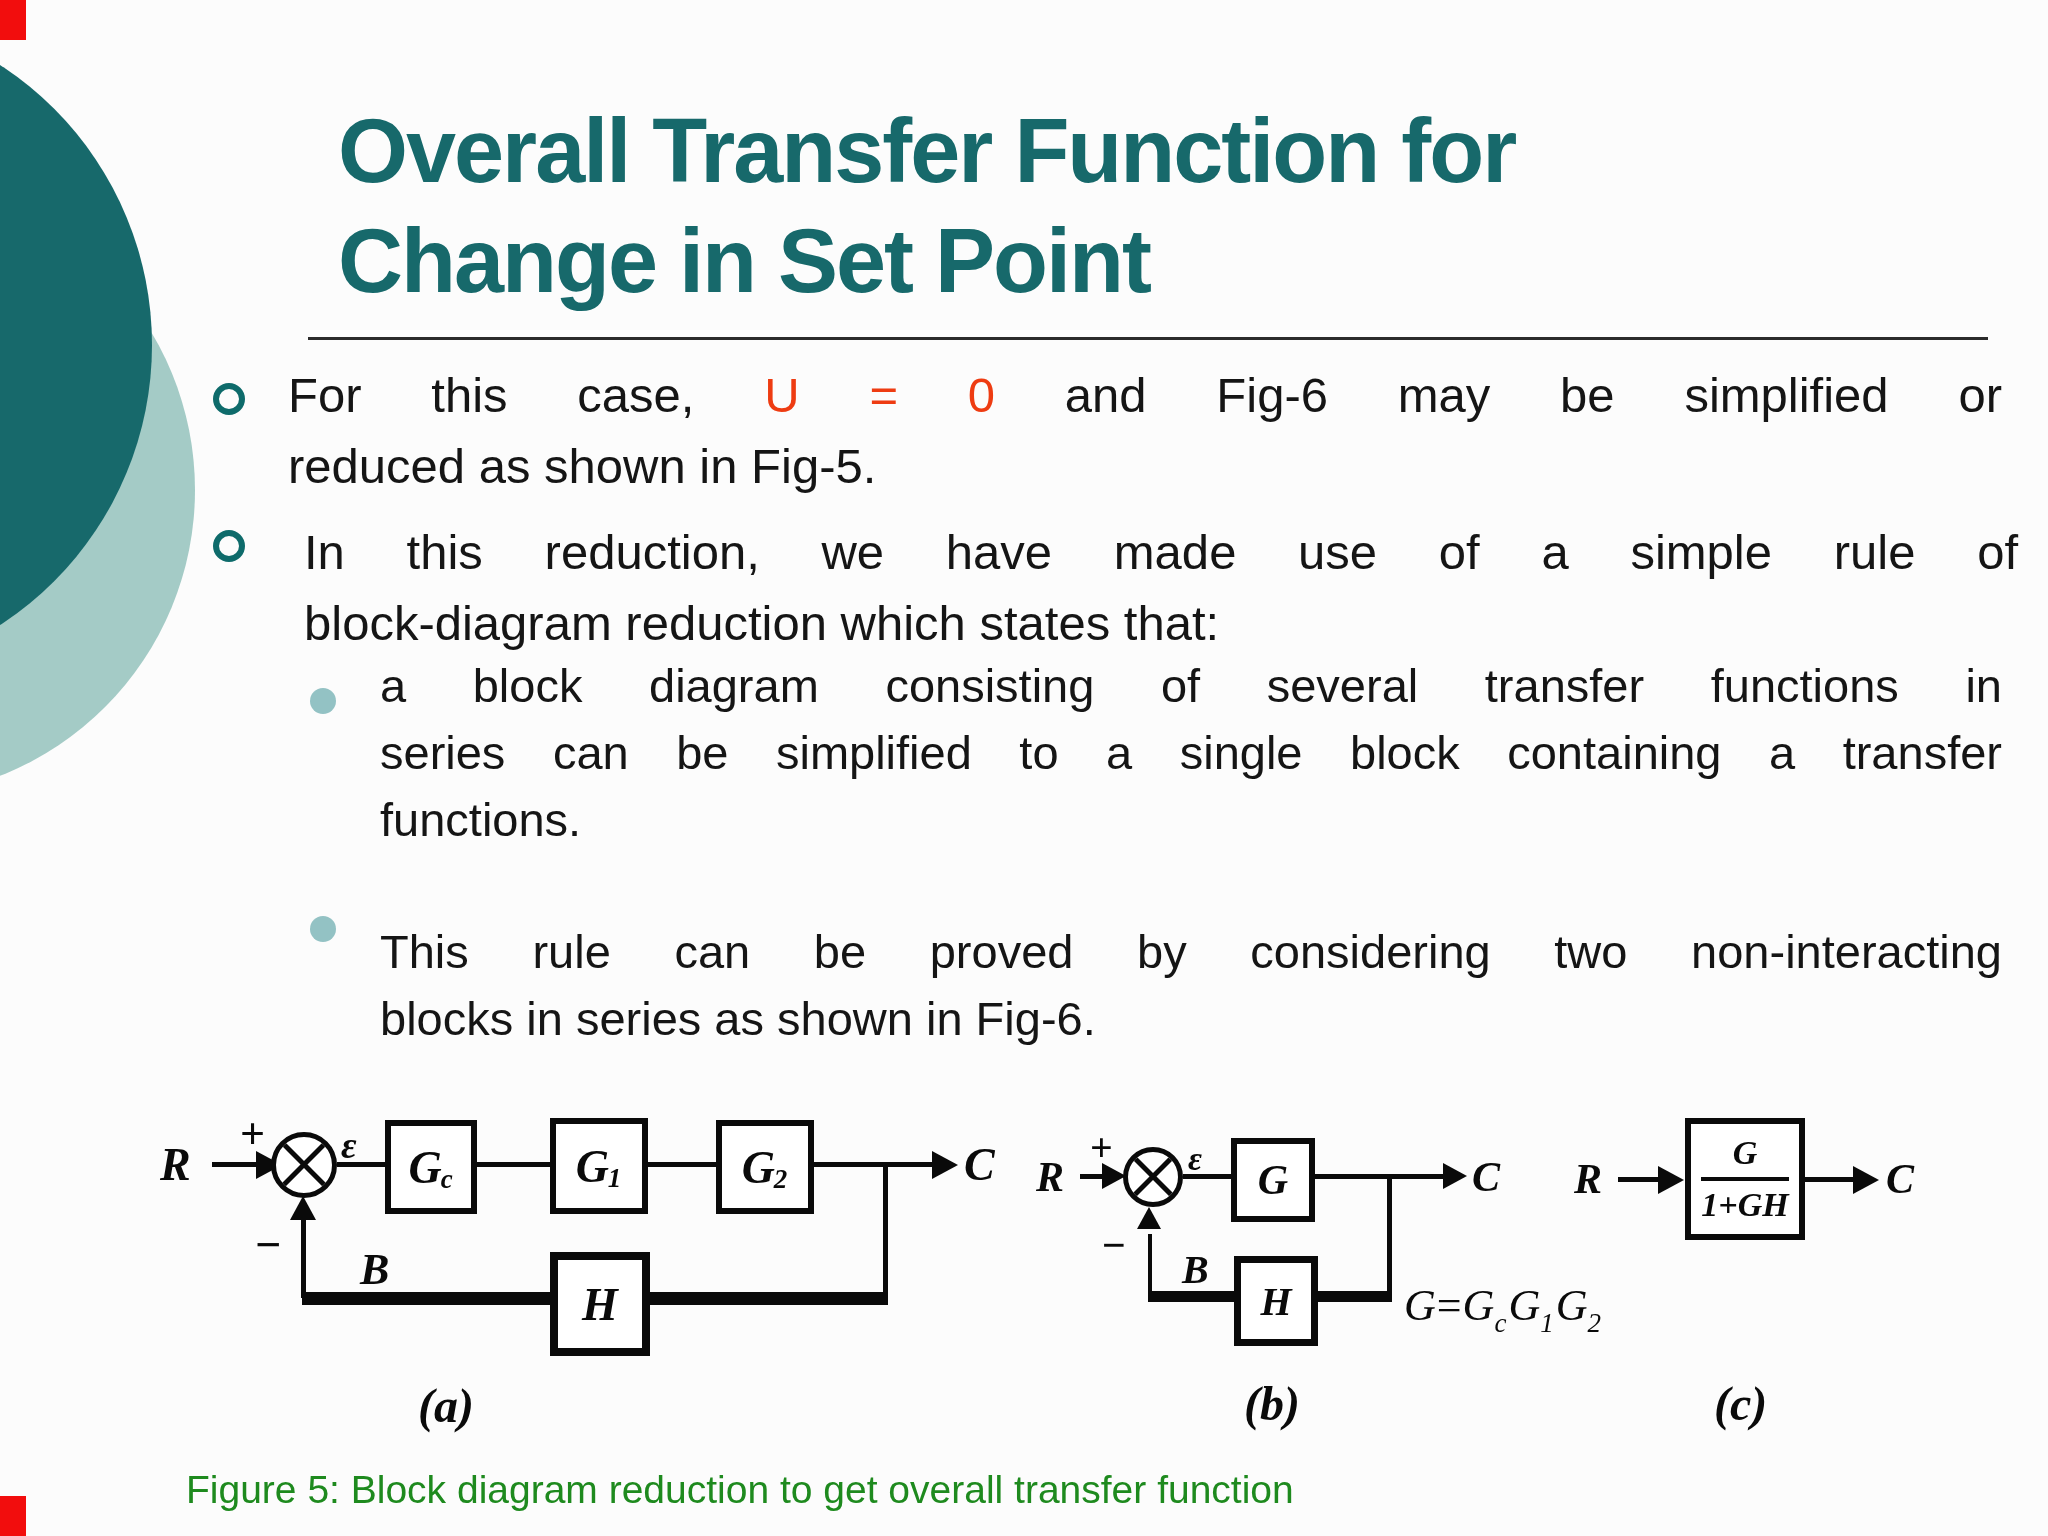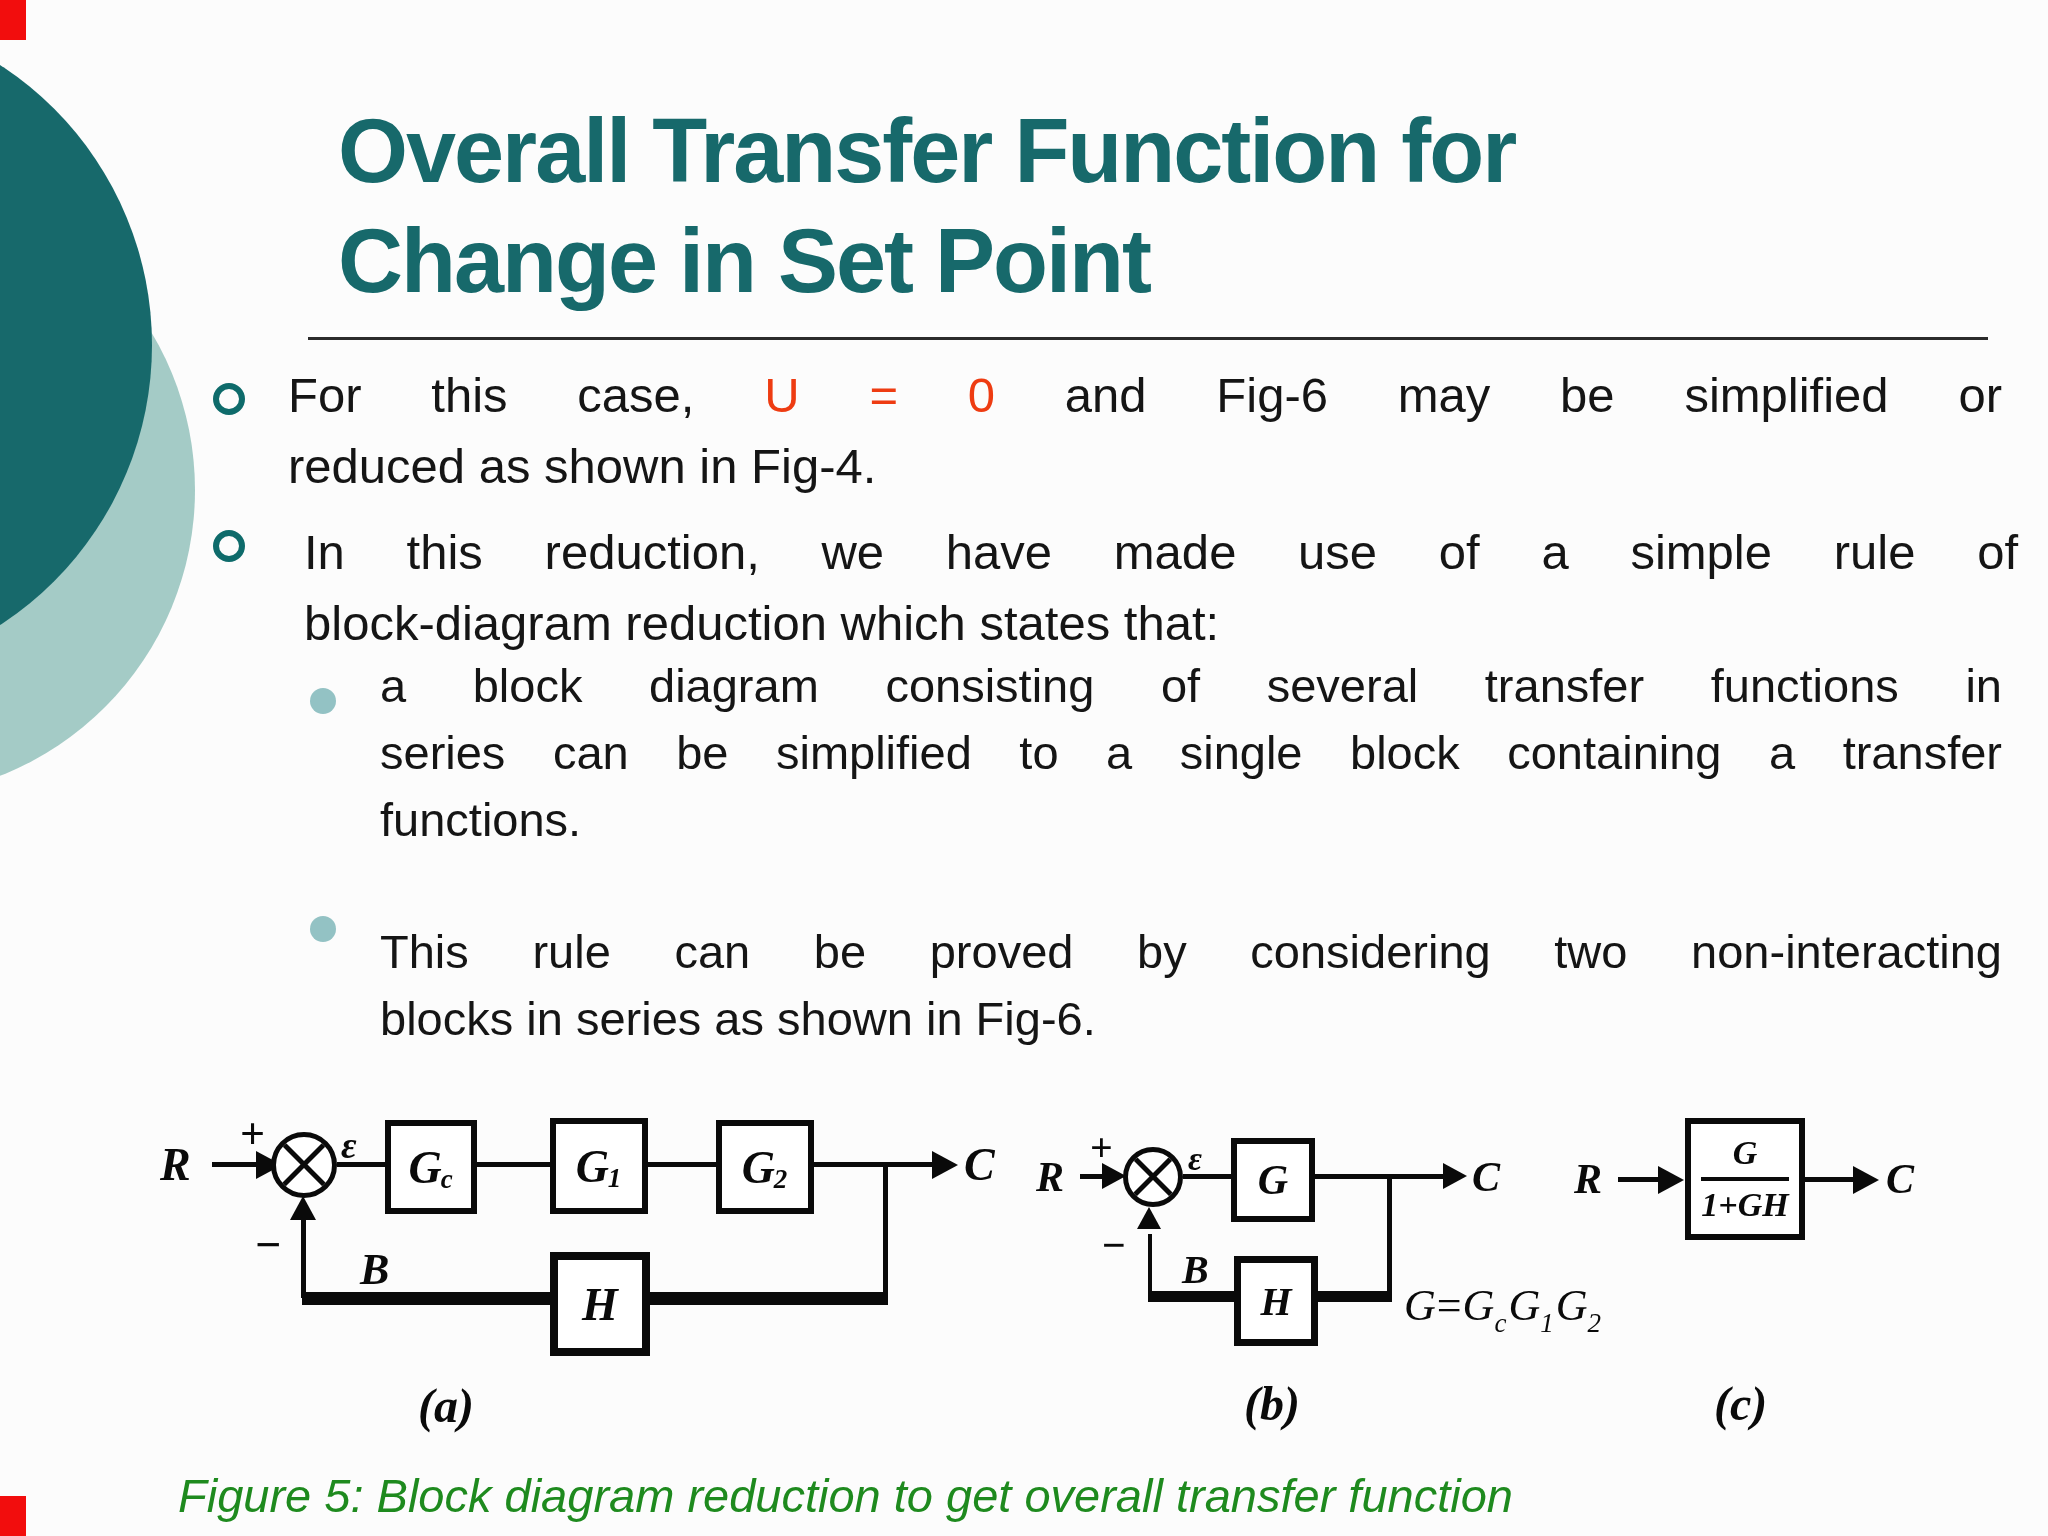--- a/index.html
+++ b/index.html
@@ -44,21 +44,21 @@
   .bsub{font-size:27px;position:relative;top:12px;left:-1px;}
   .ar{position:absolute;width:0;height:0;border-top:14px solid transparent;border-bottom:14px solid transparent;border-left:26px solid var(--ink);}
   .au{position:absolute;width:0;height:0;border-left:13px solid transparent;border-right:13px solid transparent;border-bottom:24px solid var(--ink);}
   .sum{position:absolute;border:5px solid var(--ink);border-radius:50%;overflow:hidden;background:#fff;}
   .sum .xx{position:absolute;left:-9px;right:-9px;top:50%;height:5px;margin-top:-3px;background:var(--ink);}
   .x1{transform:rotate(45deg);}
   .x2{transform:rotate(-45deg);}
   .frac{display:flex;flex-direction:column;align-items:center;gap:5px;font-size:34px;}
   .fbar{width:88px;height:4px;background:var(--ink);}
   .eq{position:absolute;font-family:"Liberation Serif",serif;font-style:italic;font-weight:normal;font-size:44px;color:var(--ink);letter-spacing:1px;}
-  .caption{position:absolute;left:178px;top:1468px;font-size:47px;color:var(--caption-green,#1e8a1e);font-style:italic;}
+  .caption{position:absolute;left:186px;top:1468px;font-size:39px;color:var(--caption-green,#1e8a1e);}
   .tag{position:absolute;font-family:"Liberation Serif",serif;font-style:italic;font-weight:bold;font-size:48px;color:var(--ink);}
 </style>
 </head>
 <body>
 
 <div class="corner" style="top:0;"></div>
 <div class="corner" style="top:1496px;"></div>
 
 <div class="circle" style="left:-419px;top:183px;width:614px;height:614px;background:var(--circle-light,#a4cbc6);"></div>
 <div class="circle" style="left:-516px;top:11px;width:668px;height:668px;background:var(--circle-dark,#17696b);"></div>
@@ -73,21 +73,21 @@
 <div class="ring" style="left:213px;top:530px;"></div>
 <div class="dot" style="left:310px;top:688px;"></div>
 <div class="dot" style="left:310px;top:916px;"></div>
 
 <div class="btext main-t" style="top:360px;">
   <div class="jline">
     <span>For this case,</span>
     <span class="hl-red">U = 0</span>
     <span>and Fig-6 may be simplified or</span>
   </div>
-  <div class="lline">reduced as shown in Fig-4.</div>
+  <div class="lline">reduced as shown in Fig-5.</div>
 </div>
 
 <div class="btext main-t" style="top:517px;margin-left:16px;">
   <div class="jline">In this reduction, we have made use of a simple rule of</div>
   <div class="lline">block-diagram reduction which states that:</div>
 </div>
 
 <div class="btext sub-t" style="top:652px;">
   <div class="jline">a block diagram consisting of several transfer functions in</div>
   <div class="jline">series can be simplified to a single block containing a transfer</div>

